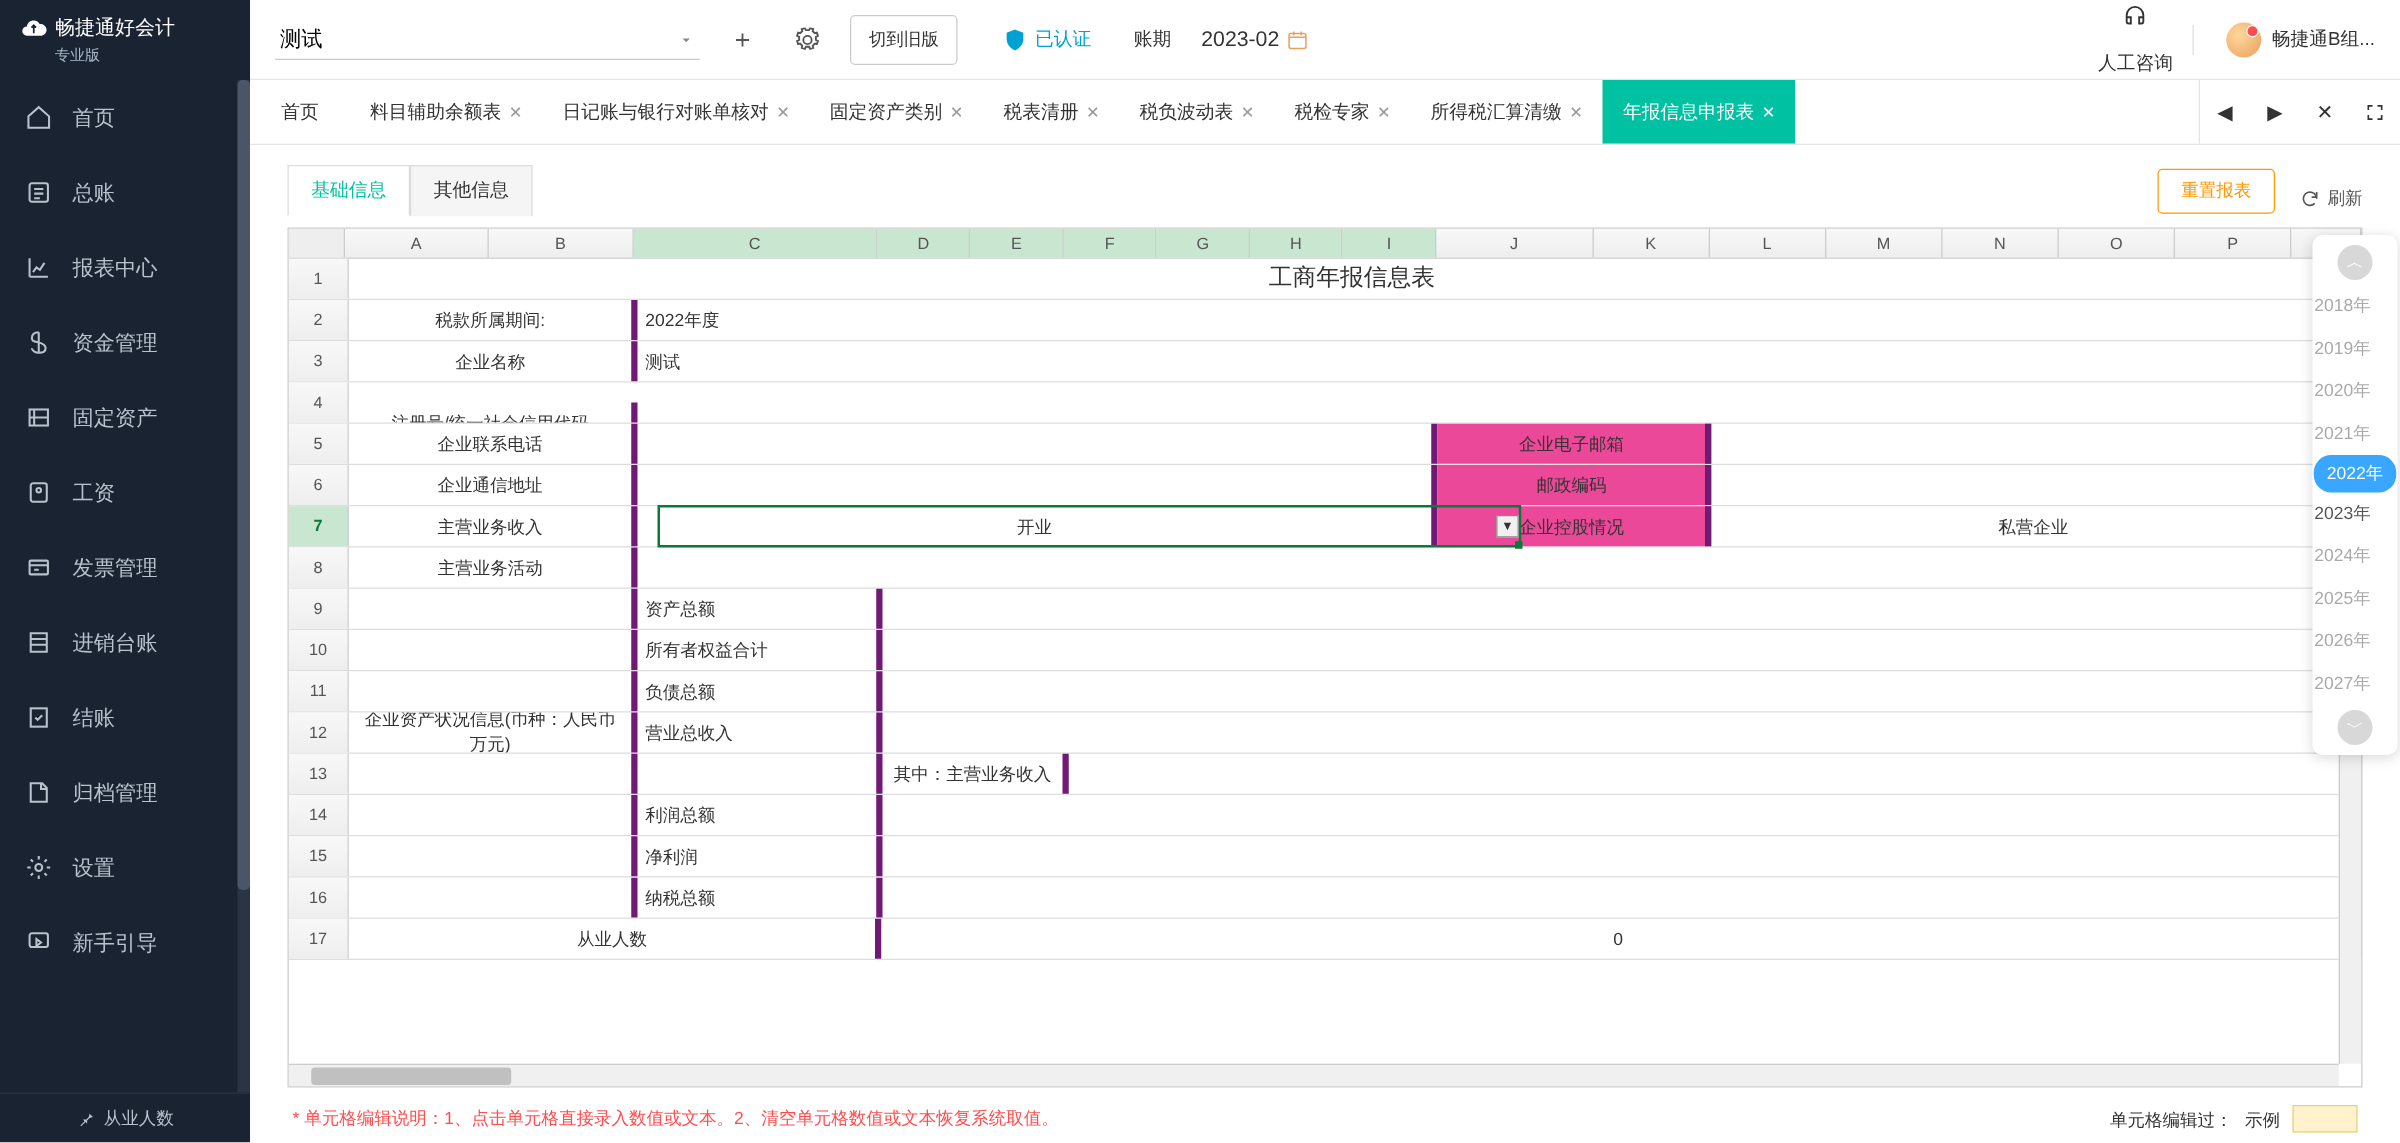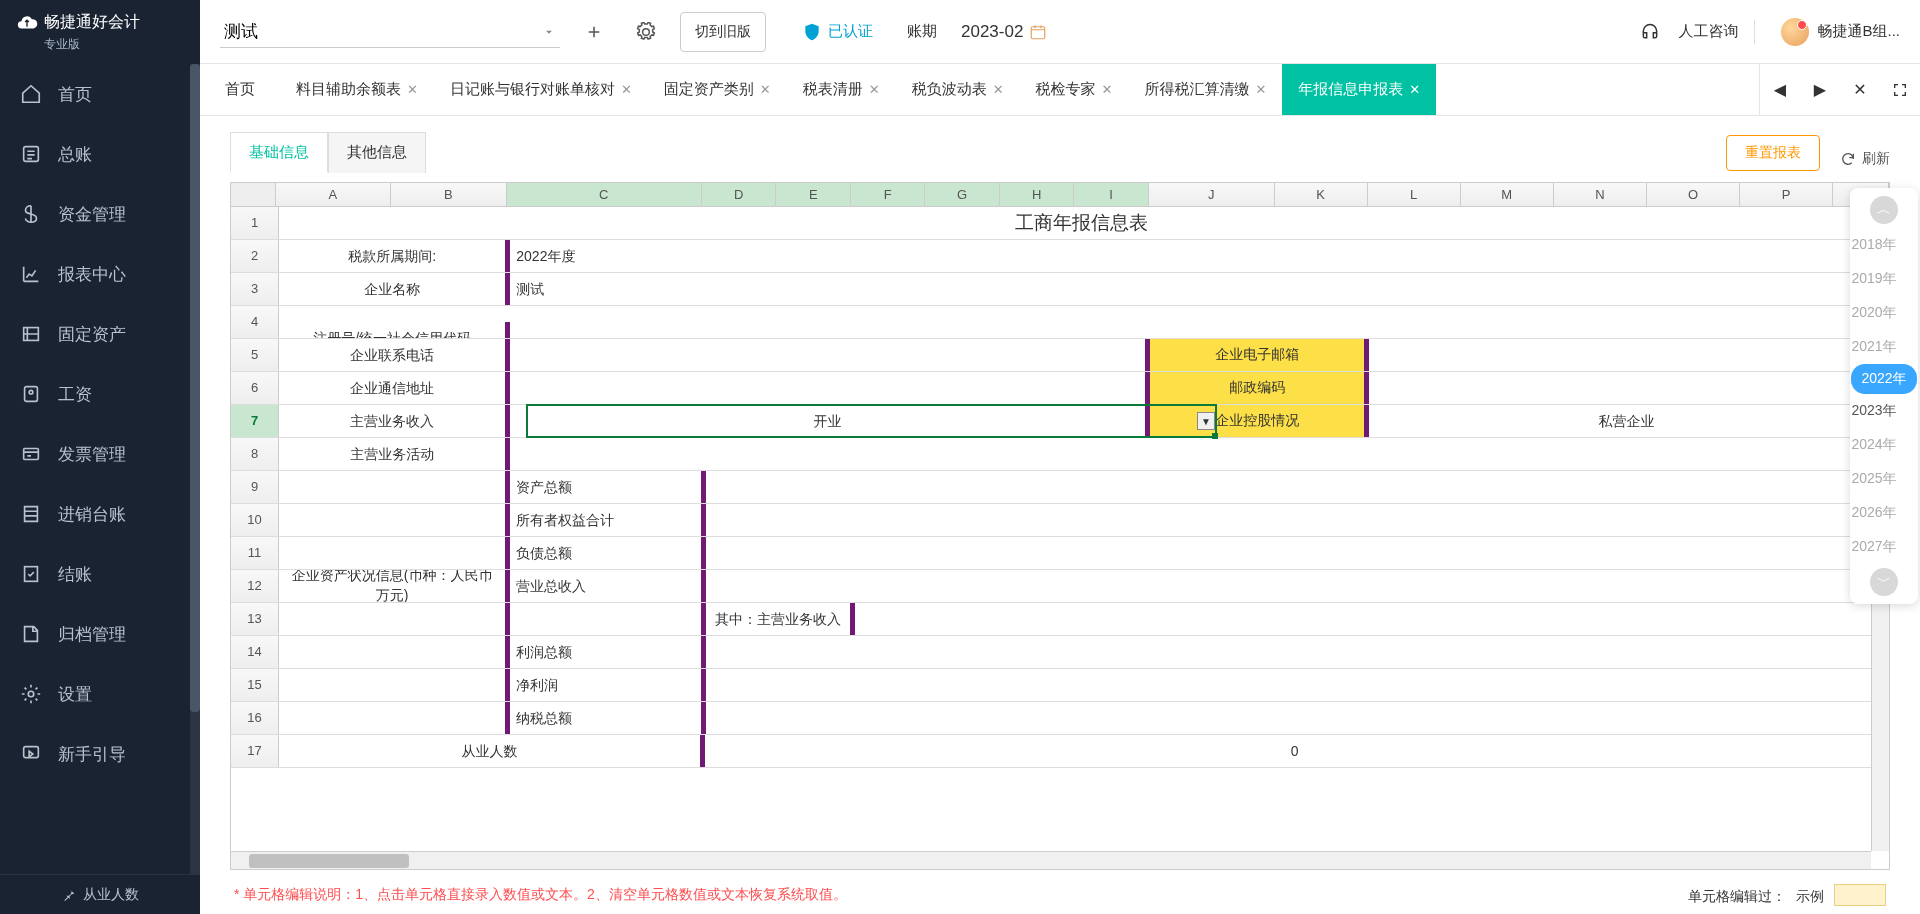--- a/index.html
+++ b/index.html
@@ -22,21 +22,21 @@
 .topbar { height: 64px; display: flex; align-items: center; padding: 0 20px; gap: 16px; border-bottom: 1px solid #e5e5e5; }
 .company-sel { flex: 0 0 340px; position: relative; }
 .company-sel input { width: 100%; border: none; border-bottom: 1px solid #ccc; padding: 6px 30px 6px 4px; font-size: 17px; outline: none; }
 .chev { position: absolute; right: 4px; top: 50%; transform: translateY(-50%); color: #888; }
 .icon-btn { width: 36px; height: 36px; display: flex; align-items: center; justify-content: center; cursor: pointer; color: #555; border-radius: 4px; }
 .switch-btn { border: 1px solid #ccc; padding: 10px 14px; border-radius: 4px; cursor: pointer; font-size: 14px; }
 .verified { display: flex; align-items: center; gap: 6px; color: #00a2d4; font-size: 15px; margin-left: 20px; }
 .period-label { font-size: 15px; margin-left: 18px; }
 .period-val { font-size: 17px; margin-left: 8px; display: flex; align-items: center; gap: 6px; }
 .spacer { flex: 1; }
-.help-btn { display: flex; align-items: center; gap: 18px; font-size: 15px; cursor: pointer; }
+.help-btn { display: flex; align-items: center; gap: 18px; font-size: 15px; cursor: pointer; flex-direction: column; }
 .user-area { display: flex; align-items: center; gap: 8px; font-size: 15px; margin-left: 10px; }
 .avatar { width: 28px; height: 28px; border-radius: 50%; background: radial-gradient(circle at 35% 35%, #ffd79a, #e8a05e); position: relative; }
 .avatar::after { content: ''; position: absolute; top: 2px; right: 2px; width: 8px; height: 8px; background: #ff4d4f; border-radius: 50%; border: 1px solid #fff; }
 .divider-v { width: 1px; height: 24px; background: #ddd; }
 .tabbar { height: 52px; display: flex; align-items: stretch; border-bottom: 1px solid #e5e5e5; position: relative; }
 .home-tab { width: 80px; display: flex; align-items: center; justify-content: center; font-size: 15px; cursor: pointer; }
 .tab { display: flex; align-items: center; padding: 0 16px; gap: 4px; font-size: 15px; cursor: pointer; position: relative; white-space: nowrap; }
 .tab.active { background: #00c2a2; color: #fff; }
 .tab-close { font-size: 13px; color: #999; margin-left: 2px; cursor: pointer; }
 .tab.active .tab-close { color: #fff; }
@@ -54,21 +54,21 @@
 .col-headers { display: flex; background: linear-gradient(#f8f8f8, #eee); border-bottom: 1px solid #ccc; height: 24px; }
 .corner { width: 48px; border-right: 1px solid #ccc; background: #eee; }
 .ch { border-right: 1px solid #ccc; text-align: center; font-size: 13px; color: #555; line-height: 23px; }
 .ch.sel { background: #c8e6d0; }
 .row { display: flex; border-bottom: 1px solid #ddd; height: 33px; }
 .rh { width: 48px; border-right: 1px solid #ccc; background: linear-gradient(#f8f8f8, #eee); text-align: center; font-size: 13px; color: #555; line-height: 32px; flex-shrink: 0; }
 .rh.sel { background: #c8e6d0; font-weight: bold; color: #0a7a3a; }
 .cell { border-right: 5px solid #701a75; padding: 0 6px; line-height: 32px; font-size: 14px; overflow: hidden; white-space: nowrap; }
 .cell.center { text-align: center; }
 .cell.title { font-size: 19px; font-weight: 500; }
-.cell.label-gray { background: #fde047; font-family: Liberation Serif, serif; }
+.cell.label-gray { background: #ec4899; }
 .sel-cell { position: absolute; border: 2px solid #0a7a3a; pointer-events: none; }
 .sel-handle { position: absolute; width: 6px; height: 6px; background: #0a7a3a; right: -3px; bottom: -3px; }
 .dd-arrow { position: absolute; width: 18px; height: 18px; border: 1px solid #888; background: #f0f0f0; display: flex; align-items: center; justify-content: center; font-size: 10px; cursor: pointer; }
 .hscroll { height: 18px; background: #f0f0f0; border-top: 1px solid #ccc; position: relative; }
 .hscroll-thumb { position: absolute; left: 18px; top: 2px; height: 14px; width: 160px; background: #c0c0c0; border-radius: 3px; }
 .vscroll-sheet { position: absolute; right: 0; top: 24px; bottom: 18px; width: 18px; background: #f0f0f0; border-left: 1px solid #ccc; }
 .vscroll-sheet-thumb { position: absolute; top: 0; width: 14px; left: 2px; height: 60%; background: #c0c0c0; border-radius: 3px; }
 .footer-note { padding: 14px 4px 8px; display: flex; align-items: center; font-size: 14px; }
 .note-red { color: #ff4d4f; }
 .edit-legend { margin-left: auto; display: flex; align-items: flex-end; gap: 10px; font-size: 14px; }
@@ -104,29 +104,29 @@
         </div>
         <div class="nav-item">
           <svg class="nav-icon" viewBox="0 0 24 24">
             <rect x="4" y="4" width="16" height="16" rx="2" fill="none" stroke="currentColor" stroke-width="1.8"></rect>
             <path stroke="currentColor" stroke-width="1.8" d="M8 9h8M8 13h8M8 17h5"></path>
           </svg>
           <span>总账</span>
         </div>
         <div class="nav-item">
           <svg class="nav-icon" viewBox="0 0 24 24">
+            <path fill="none" stroke="currentColor" stroke-width="1.8" d="M4 20V4m0 16h16M7 16l3-4 3 2 4-6"></path>
+          </svg>
+          <span>报表中心</span>
+        </div>
+        <div class="nav-item">
+          <svg class="nav-icon" viewBox="0 0 24 24">
             <path fill="none" stroke="currentColor" stroke-width="1.8" d="M12 3C8 3 6 5 6 8s2 3 6 4 6 2 6 5-3 4-6 4-6-2-6-4m6-14v18"></path>
           </svg>
           <span>资金管理</span>
-        </div>
-        <div class="nav-item">
-          <svg class="nav-icon" viewBox="0 0 24 24">
-            <path fill="none" stroke="currentColor" stroke-width="1.8" d="M4 20V4m0 16h16M7 16l3-4 3 2 4-6"></path>
-          </svg>
-          <span>报表中心</span>
         </div>
         <div class="nav-item">
           <svg class="nav-icon" viewBox="0 0 24 24">
             <rect x="4" y="5" width="16" height="14" fill="none" stroke="currentColor" stroke-width="1.8"></rect>
             <path stroke="currentColor" stroke-width="1.8" d="M8 5v14M4 12h16"></path>
           </svg>
           <span>固定资产</span>
         </div>
         <div class="nav-item">
           <svg class="nav-icon" viewBox="0 0 24 24">

